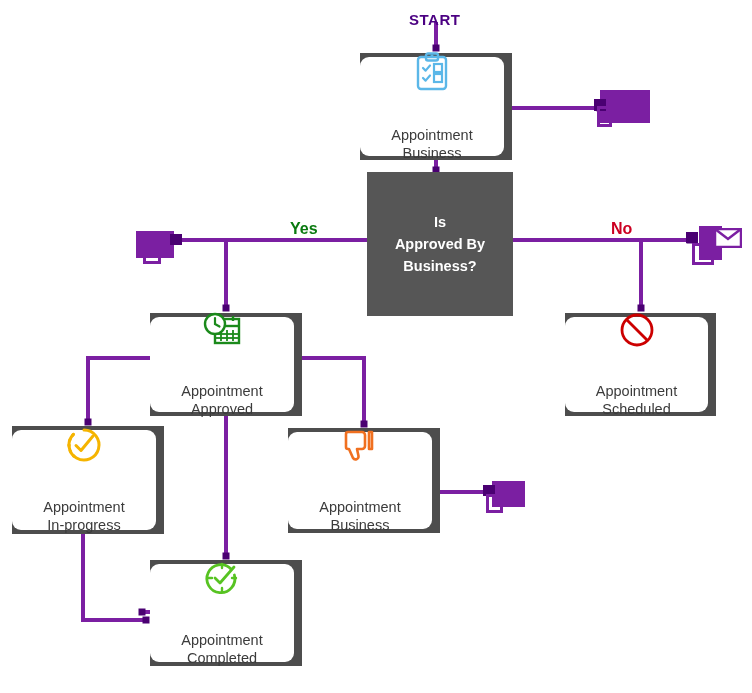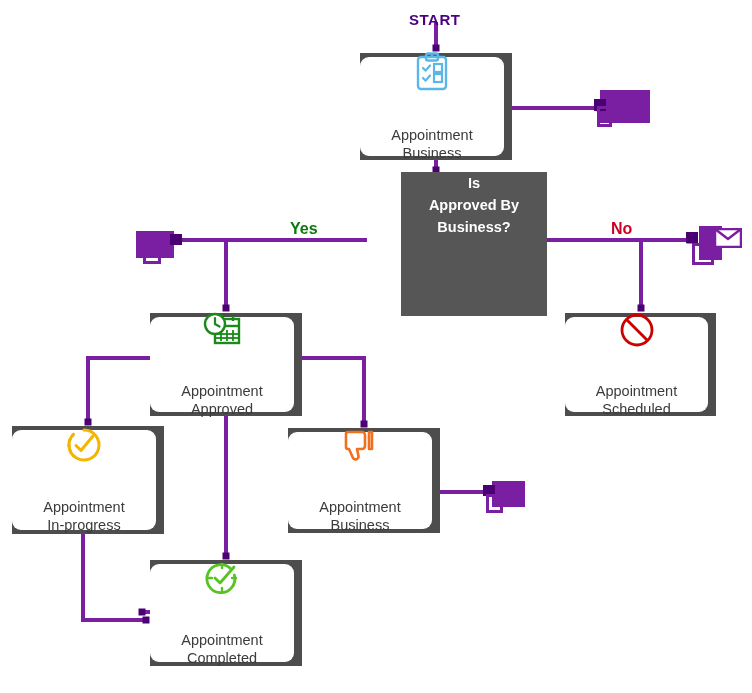--- a/index.html
+++ b/index.html
@@ -17,21 +17,21 @@
     display:flex;flex-direction:column;align-items:center;justify-content:center;gap:32px;
   }
   .node .ico{height:42px;display:flex;align-items:center;justify-content:center;margin-bottom:2px;}
   .node .lbl{
     color:#3b3b3b;font-size:14.5px;line-height:18px;text-align:center;
     font-family:"Liberation Sans",sans-serif;
   }
   .node .lbl span{display:block;}
 
   
-  .decision{position:absolute;background:#565656;display:flex;justify-content:center;margin-left:34px;}
+  .decision{position:absolute;background:#565656;display:flex;align-items:center;justify-content:center;}
   .decision .dlbl{color:#ffffff;font-size:14.5px;line-height:22px;text-align:center;font-weight:bold;}
   .decision .dlbl span{display:block;}
 
   
   .edgelabel{position:absolute;font-size:16px;font-weight:bold;font-family:Liberation Sans, sans-serif;white-space:nowrap;}
 
   
   .startlabel{position:absolute;font-size:15px;font-weight:bold;color:#4b0082;letter-spacing:.5px;}
 
   

